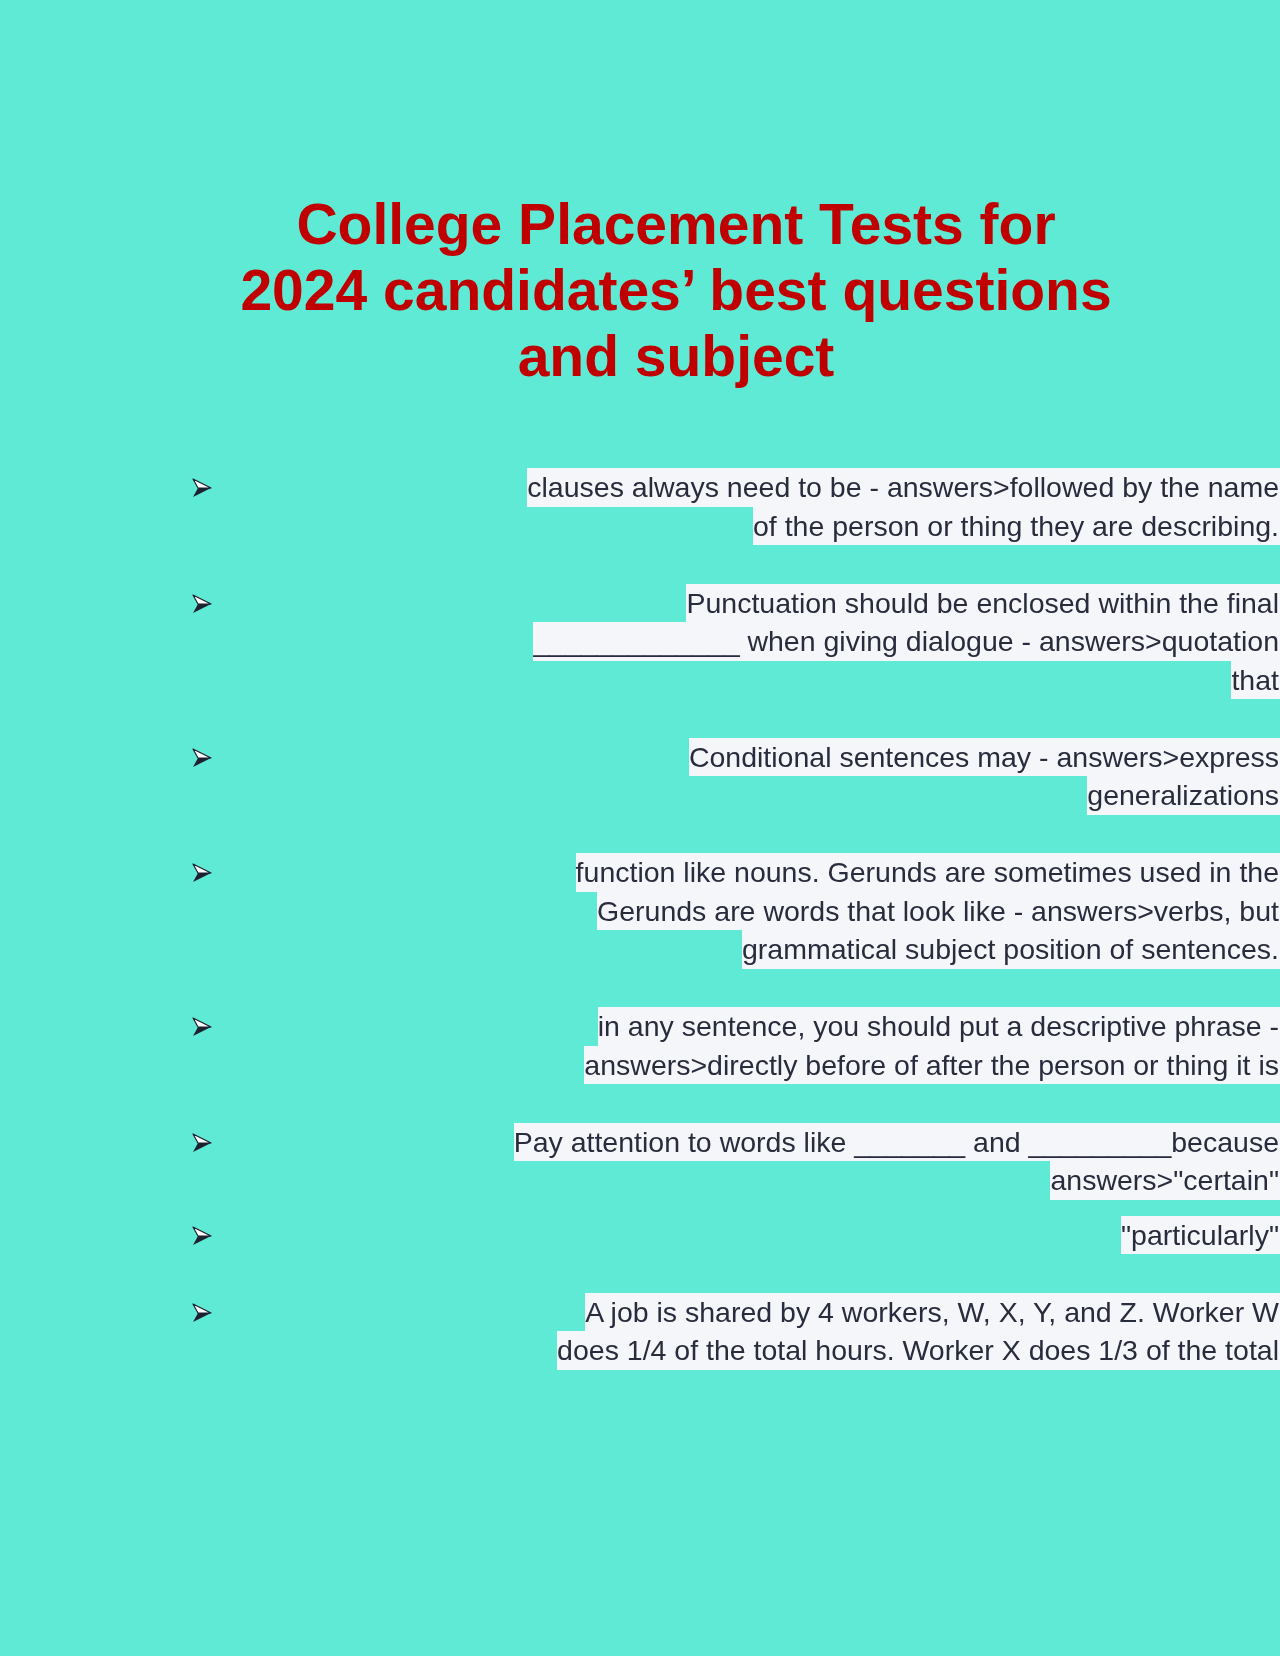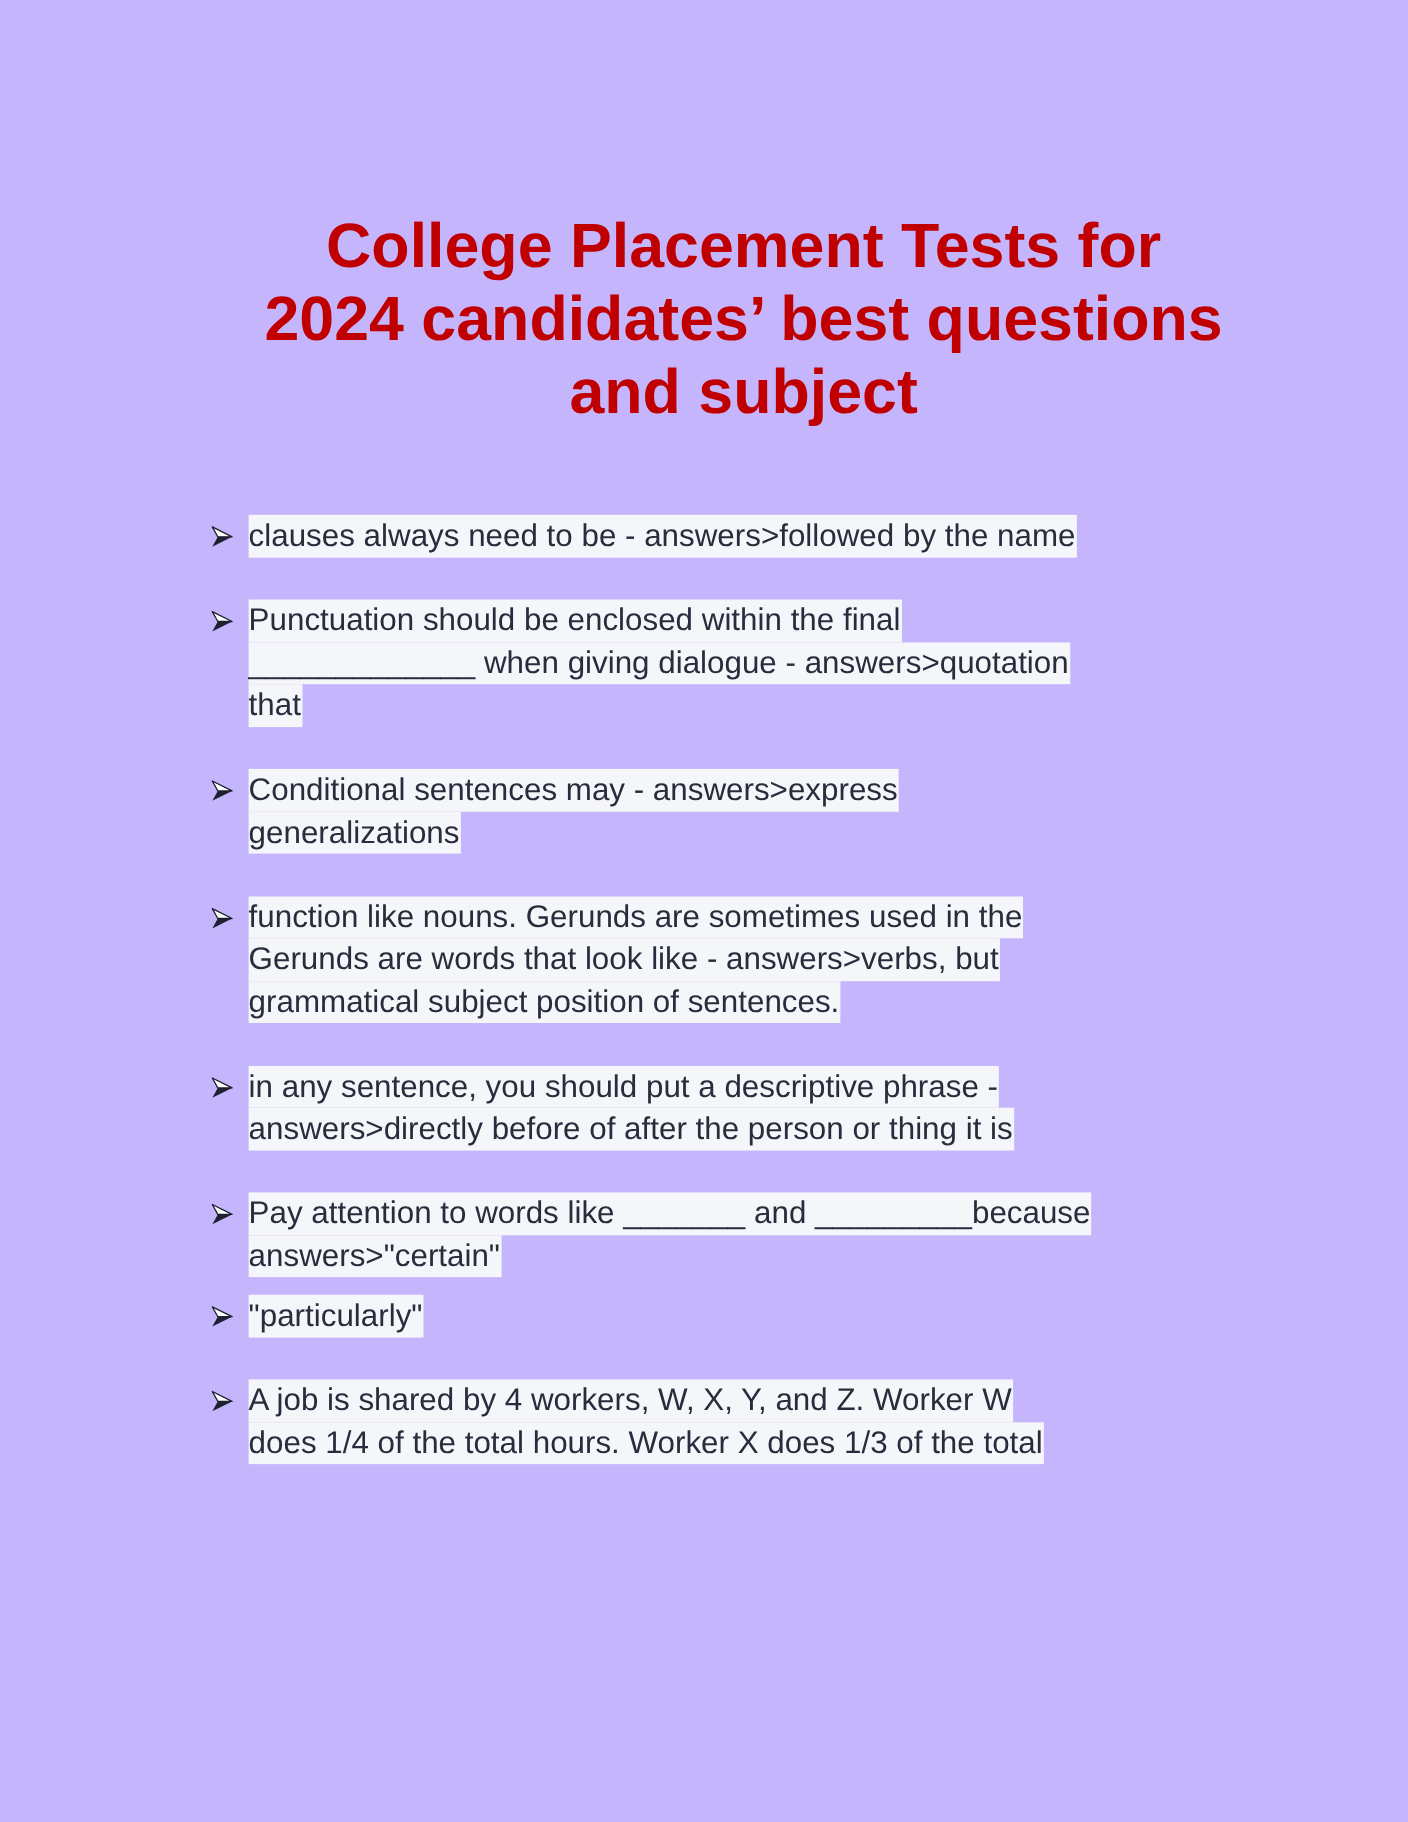--- a/index.html
+++ b/index.html
@@ -12,21 +12,21 @@
       height: 1656px;
       position: relative;
       overflow: hidden;
       font-family: "Liberation Sans", sans-serif;
     }
     .page {
       position: absolute;
       left: 0; top: 0;
       width: 1280px;
       height: 1656px;
-      background: #c4b5fd;
+      background: #5eead4;
     }
     .title {
       position: absolute;
       left: 150px;
       width: 1052px;
       top: 191px;
       margin: 0;
       text-align: center;
       color: #c00000;
       font-family: "Liberation Sans", sans-serif;
@@ -38,20 +38,21 @@
     .title .tline { display: block; white-space: nowrap; }
 
     .list {
       position: absolute;
       left: 0;
       top: 468px;
       width: 1280px;
       margin: 0;
       padding: 0;
       list-style: none;
+      text-align: right;
     }
     .item {
       position: relative;
       margin: 0 0 38.5px 0;
       padding: 0;
     }
     .item.tight { margin-bottom: 16px; }
     .bullet {
       position: absolute;
       left: 191px;
@@ -94,20 +95,21 @@
 
     <li class="item">
       <span class="bullet">
         <svg width="22" height="22" viewBox="0 0 22 22">
             <path d="M2 2 L20 11 L2 20 L7 11 Z" fill="#1e2230"></path>
             <path d="M2 2 L20 11 L7 11 Z" fill="#ffffff" stroke="#1e2230" stroke-width="1.2" stroke-linejoin="round"></path>
           </svg>
       </span>
       <div class="lines">
         <span class="line"><span class="hl">clauses always need to be - answers&gt;followed by the name</span></span>
+        <span class="line"><span class="hl">of the person or thing they are describing.</span></span>
       </div>
     </li>
 
     <li class="item">
       <span class="bullet">
         <svg width="22" height="22" viewBox="0 0 22 22">
             <path d="M2 2 L20 11 L2 20 L7 11 Z" fill="#1e2230"></path>
             <path d="M2 2 L20 11 L7 11 Z" fill="#ffffff" stroke="#1e2230" stroke-width="1.2" stroke-linejoin="round"></path>
           </svg>
       </span>

